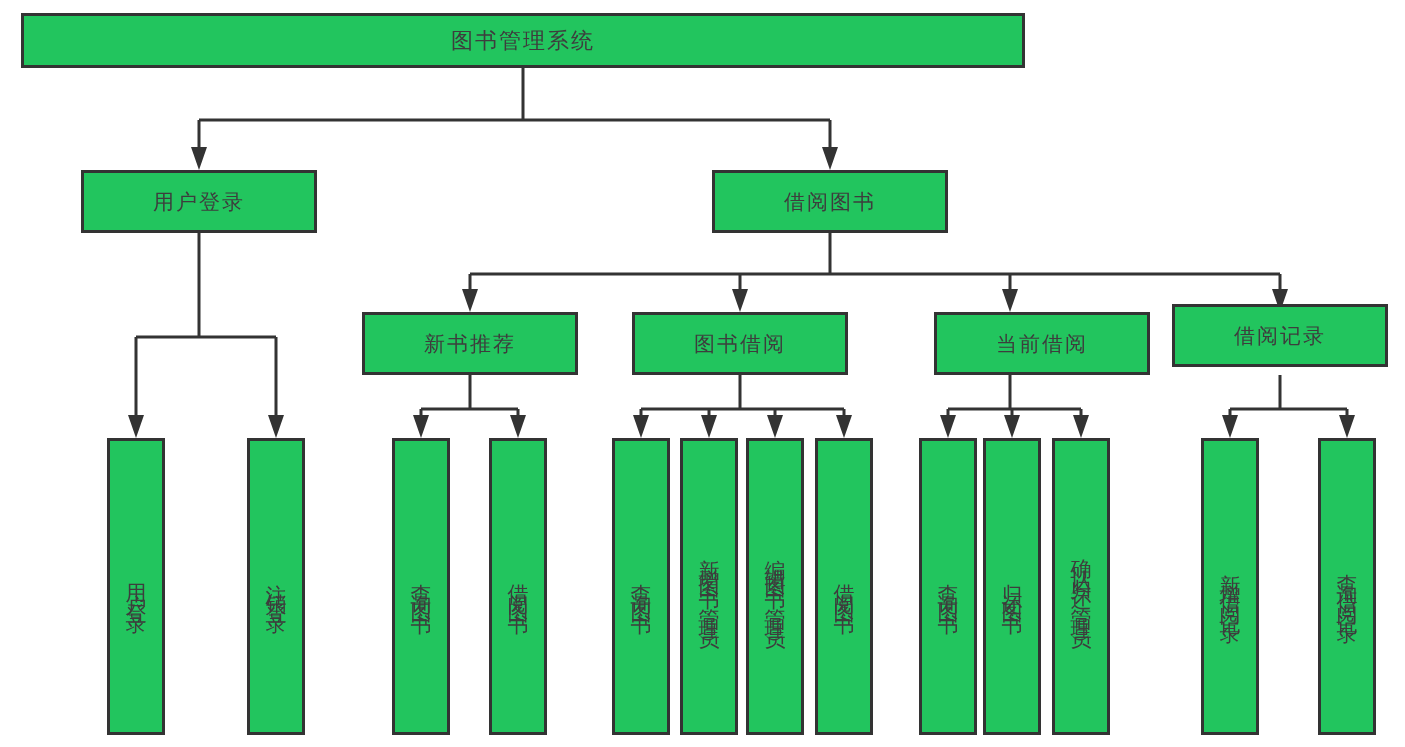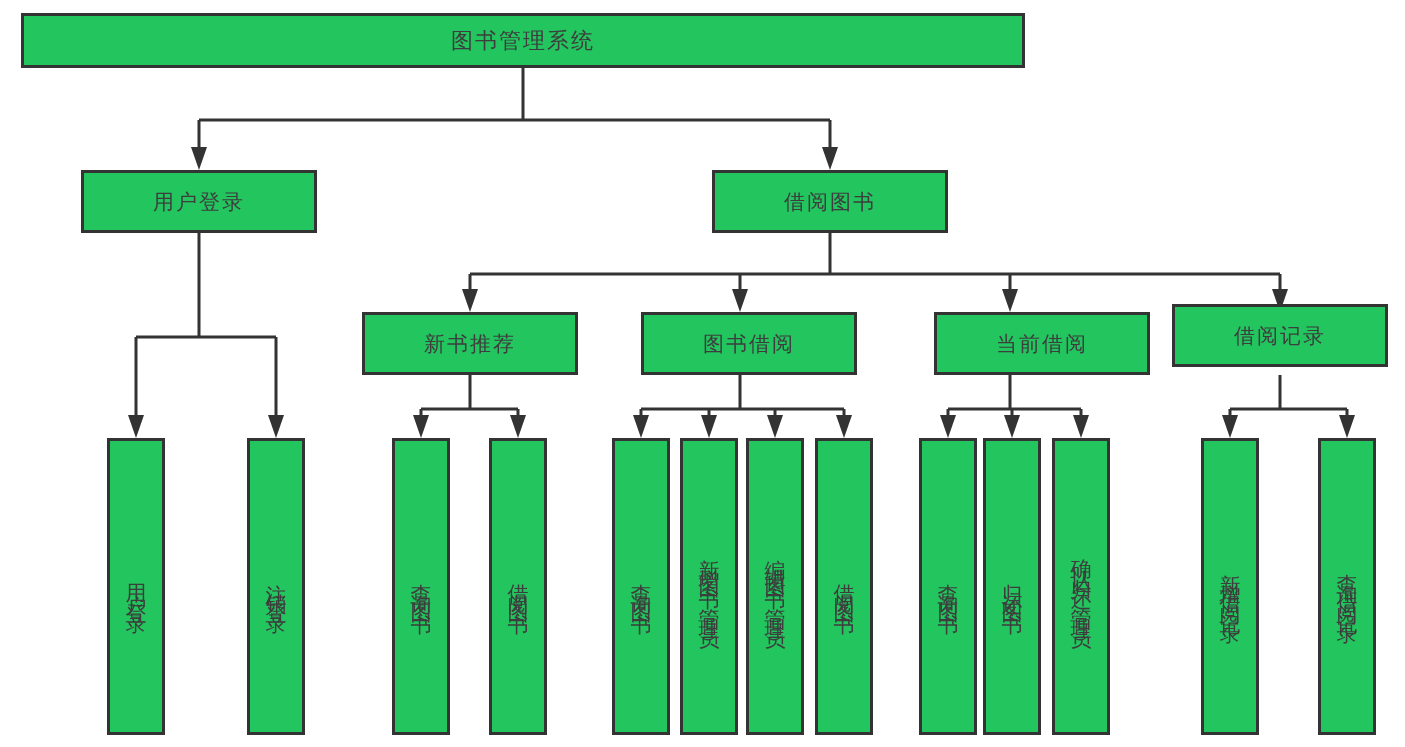--- a/index.html
+++ b/index.html
@@ -106,21 +106,21 @@
     <polygon class="arrowhead" points="1222,415 1238,415 1230,438"></polygon>
     <polygon class="arrowhead" points="1339,415 1355,415 1347,438"></polygon>
   </svg>
 
   <div class="node root" style="left:21px; top:13px; width:1004px; height:55px;">图书管理系统</div>
 
   <div class="node h" style="left:81px; top:170px; width:236px; height:63px;">用户登录</div>
   <div class="node h" style="left:712px; top:170px; width:236px; height:63px;">借阅图书</div>
 
   <div class="node h" style="left:362px; top:312px; width:216px; height:63px;">新书推荐</div>
-  <div class="node h" style="left:632px; top:312px; width:216px; height:63px;margin-left:9px;">图书借阅</div>
+  <div class="node h" style="left:632px; top:312px; width:216px; height:63px;">图书借阅</div>
   <div class="node h" style="left:902px; top:312px; width:216px; height:63px;margin-left:32px;">当前借阅</div>
   <div class="node h" style="left:1172px; top:304px; width:216px; height:63px;">借阅记录</div>
 
   <div class="node leaf" style="left:107px; top:438px; width:58px; height:297px;">用户登录</div>
   <div class="node leaf" style="left:247px; top:438px; width:58px; height:297px;">注销登录</div>
 
   <div class="node leaf" style="left:392px; top:438px; width:58px; height:297px;">查询图书</div>
   <div class="node leaf" style="left:489px; top:438px; width:58px; height:297px;">借阅图书</div>
 
   <div class="node leaf" style="left:612px; top:438px; width:58px; height:297px;">查询图书</div>

